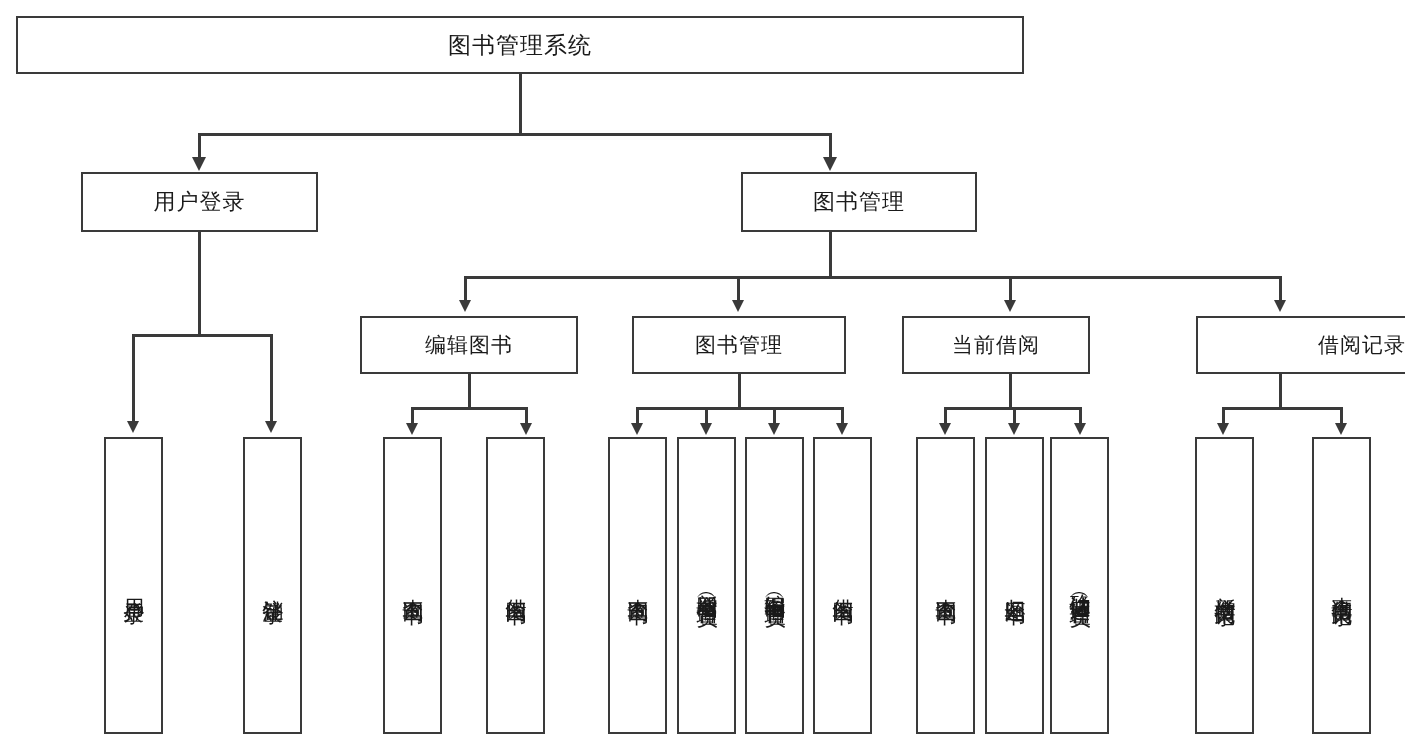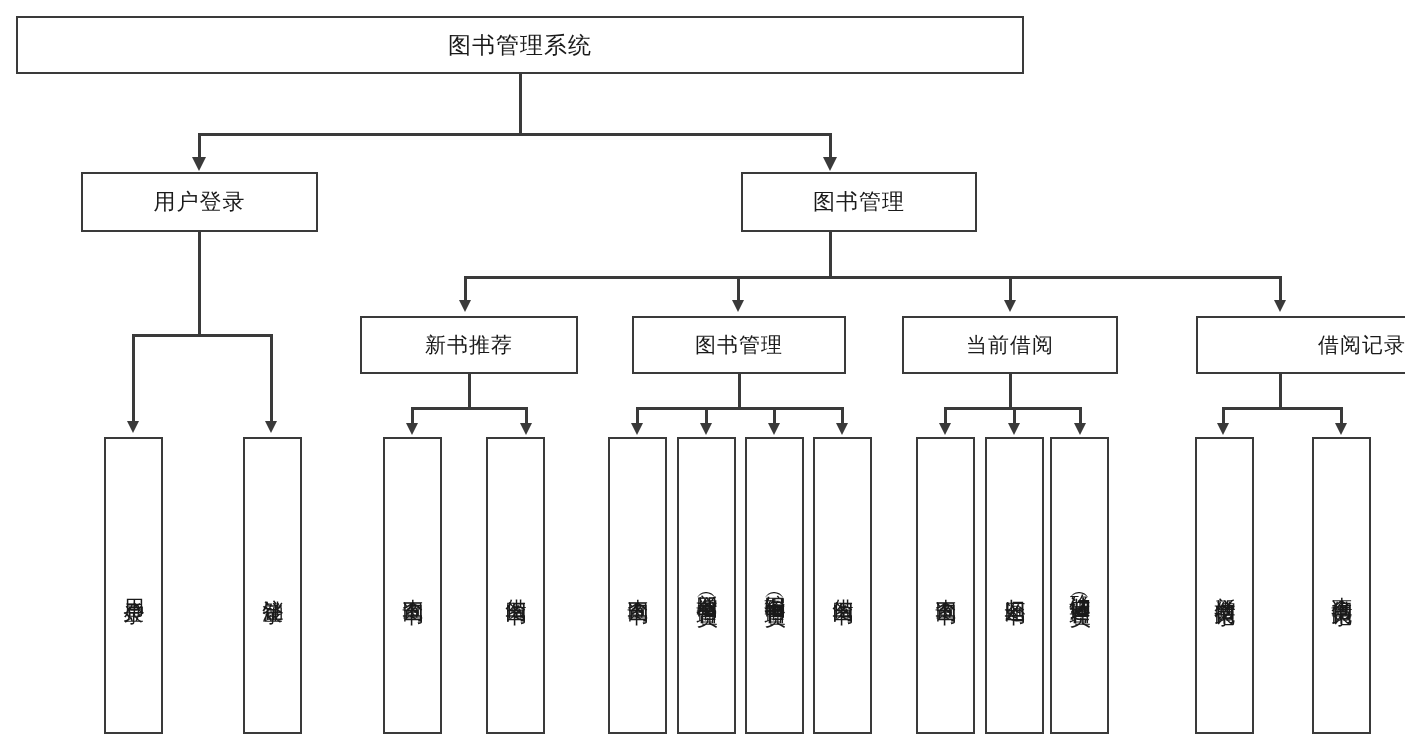--- a/index.html
+++ b/index.html
@@ -127,26 +127,26 @@
   <div class="line vline" style="left:737px; top:276px; height:26px;"></div>
   <div class="arrow small" style="left:732px; top:300px;"></div>
 
   <div class="line vline" style="left:1009px; top:276px; height:26px;"></div>
   <div class="arrow small" style="left:1004px; top:300px;"></div>
 
   <div class="line vline" style="left:1279px; top:276px; height:26px;"></div>
   <div class="arrow small" style="left:1274px; top:300px;"></div>
 
   <div class="node l2" style="left:360px; top:316px; width:218px; height:58px;">
-    <span>新书推荐</span>
+    <span>编辑图书</span>
   </div>
   <div class="node l2" style="left:632px; top:316px; width:214px; height:58px;">
     <span>图书管理</span>
   </div>
-  <div class="node l2" style="left:902px; top:316px; width:216px; height:58px;">
+  <div class="node l2" style="left:902px; top:316px; width:188px; height:58px;">
     <span>当前借阅</span>
   </div>
   <div class="node l2" style="left:1196px; top:316px; width:212px; height:58px;justify-content:flex-end;">
     <span>借阅记录</span>
   </div>
 
   <div class="line vline" style="left:468px; top:374px; height:34px;"></div>
   <div class="line hline" style="left:411px; top:407px; width:114px;"></div>
   <div class="line vline" style="left:411px; top:407px; height:18px;"></div>
   <div class="arrow small" style="left:406px; top:423px;"></div>

